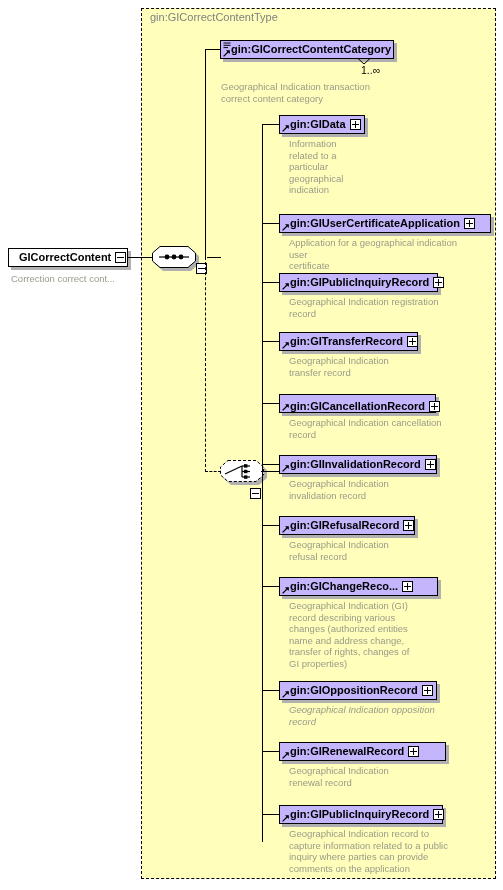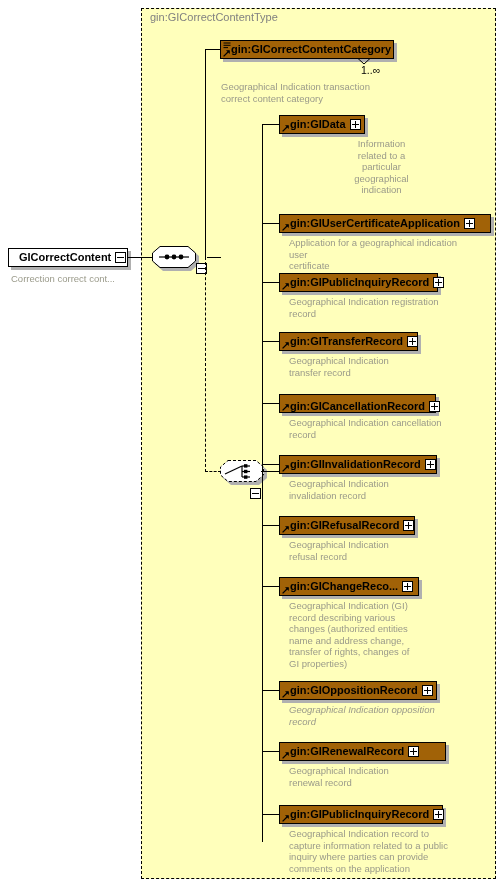--- a/index.html
+++ b/index.html
@@ -37,21 +37,21 @@
     left: 150px; top: 11px;
     font-size: 11px;
     color: #808080;
     font-weight: normal;
     white-space: nowrap;
   }
 
   
   .el-box {
     position: absolute;
-    background: #a16207;
+    background: #c4b5fd;
     border: 1px solid #000000;
     box-sizing: border-box;
     height: 19px;
     display: flex;
     align-items: center;
     padding: 0 3px 0 10px;
     box-shadow: 3px 3px 0 0 #b0b0b0;
   }
   .el-box.root {
     background: #ffffff;
@@ -253,21 +253,21 @@
 <div id="children">
     <div class="line-h" style="left: 262px; top: 124px; width: 17px;"></div>
     <div class="el-box" style="left: 279px; top: 115px; width: 86px;">
       <svg class="ref-arrow" viewBox="0 0 7 7">
         <line x1="0.6" y1="6.4" x2="6" y2="1" stroke="#000000" stroke-width="1.3"></line>
         <polygon points="6.8,0.2 6.8,4.0 3.0,0.2" fill="#000000"></polygon>
       </svg>
       <span class="el-name">gin:GIData</span>
       <span class="expander"></span>
     </div>
-    <div class="anno" style="left: 289px; top: 138px; width: 185px; text-align: center;">Information
+    <div class="anno" style="left: 289px; top: 138px; width: 185px;">Information
 related to a
 particular
 geographical
 indication</div>
     <div class="line-h" style="left: 262px; top: 223px; width: 17px;"></div>
     <div class="el-box" style="left: 279px; top: 214px; width: 212px;">
       <svg class="ref-arrow" viewBox="0 0 7 7">
         <line x1="0.6" y1="6.4" x2="6" y2="1" stroke="#000000" stroke-width="1.3"></line>
         <polygon points="6.8,0.2 6.8,4.0 3.0,0.2" fill="#000000"></polygon>
       </svg>
@@ -325,21 +325,21 @@
       <svg class="ref-arrow" viewBox="0 0 7 7">
         <line x1="0.6" y1="6.4" x2="6" y2="1" stroke="#000000" stroke-width="1.3"></line>
         <polygon points="6.8,0.2 6.8,4.0 3.0,0.2" fill="#000000"></polygon>
       </svg>
       <span class="el-name">gin:GIRefusalRecord</span>
       <span class="expander"></span>
     </div>
     <div class="anno" style="left: 289px; top: 539px; width: 185px;">Geographical Indication
 refusal record</div>
     <div class="line-h" style="left: 262px; top: 586px; width: 17px;"></div>
-    <div class="el-box" style="left: 279px; top: 577px; width: 140px;">
+    <div class="el-box" style="left: 279px; top: 577px; width: 159px;">
       <svg class="ref-arrow" viewBox="0 0 7 7">
         <line x1="0.6" y1="6.4" x2="6" y2="1" stroke="#000000" stroke-width="1.3"></line>
         <polygon points="6.8,0.2 6.8,4.0 3.0,0.2" fill="#000000"></polygon>
       </svg>
       <span class="el-name">gin:GIChangeReco...</span>
       <span class="expander"></span>
     </div>
     <div class="anno" style="left: 289px; top: 600px; width: 185px;">Geographical Indication (GI)
 record describing various
 changes (authorized entities

